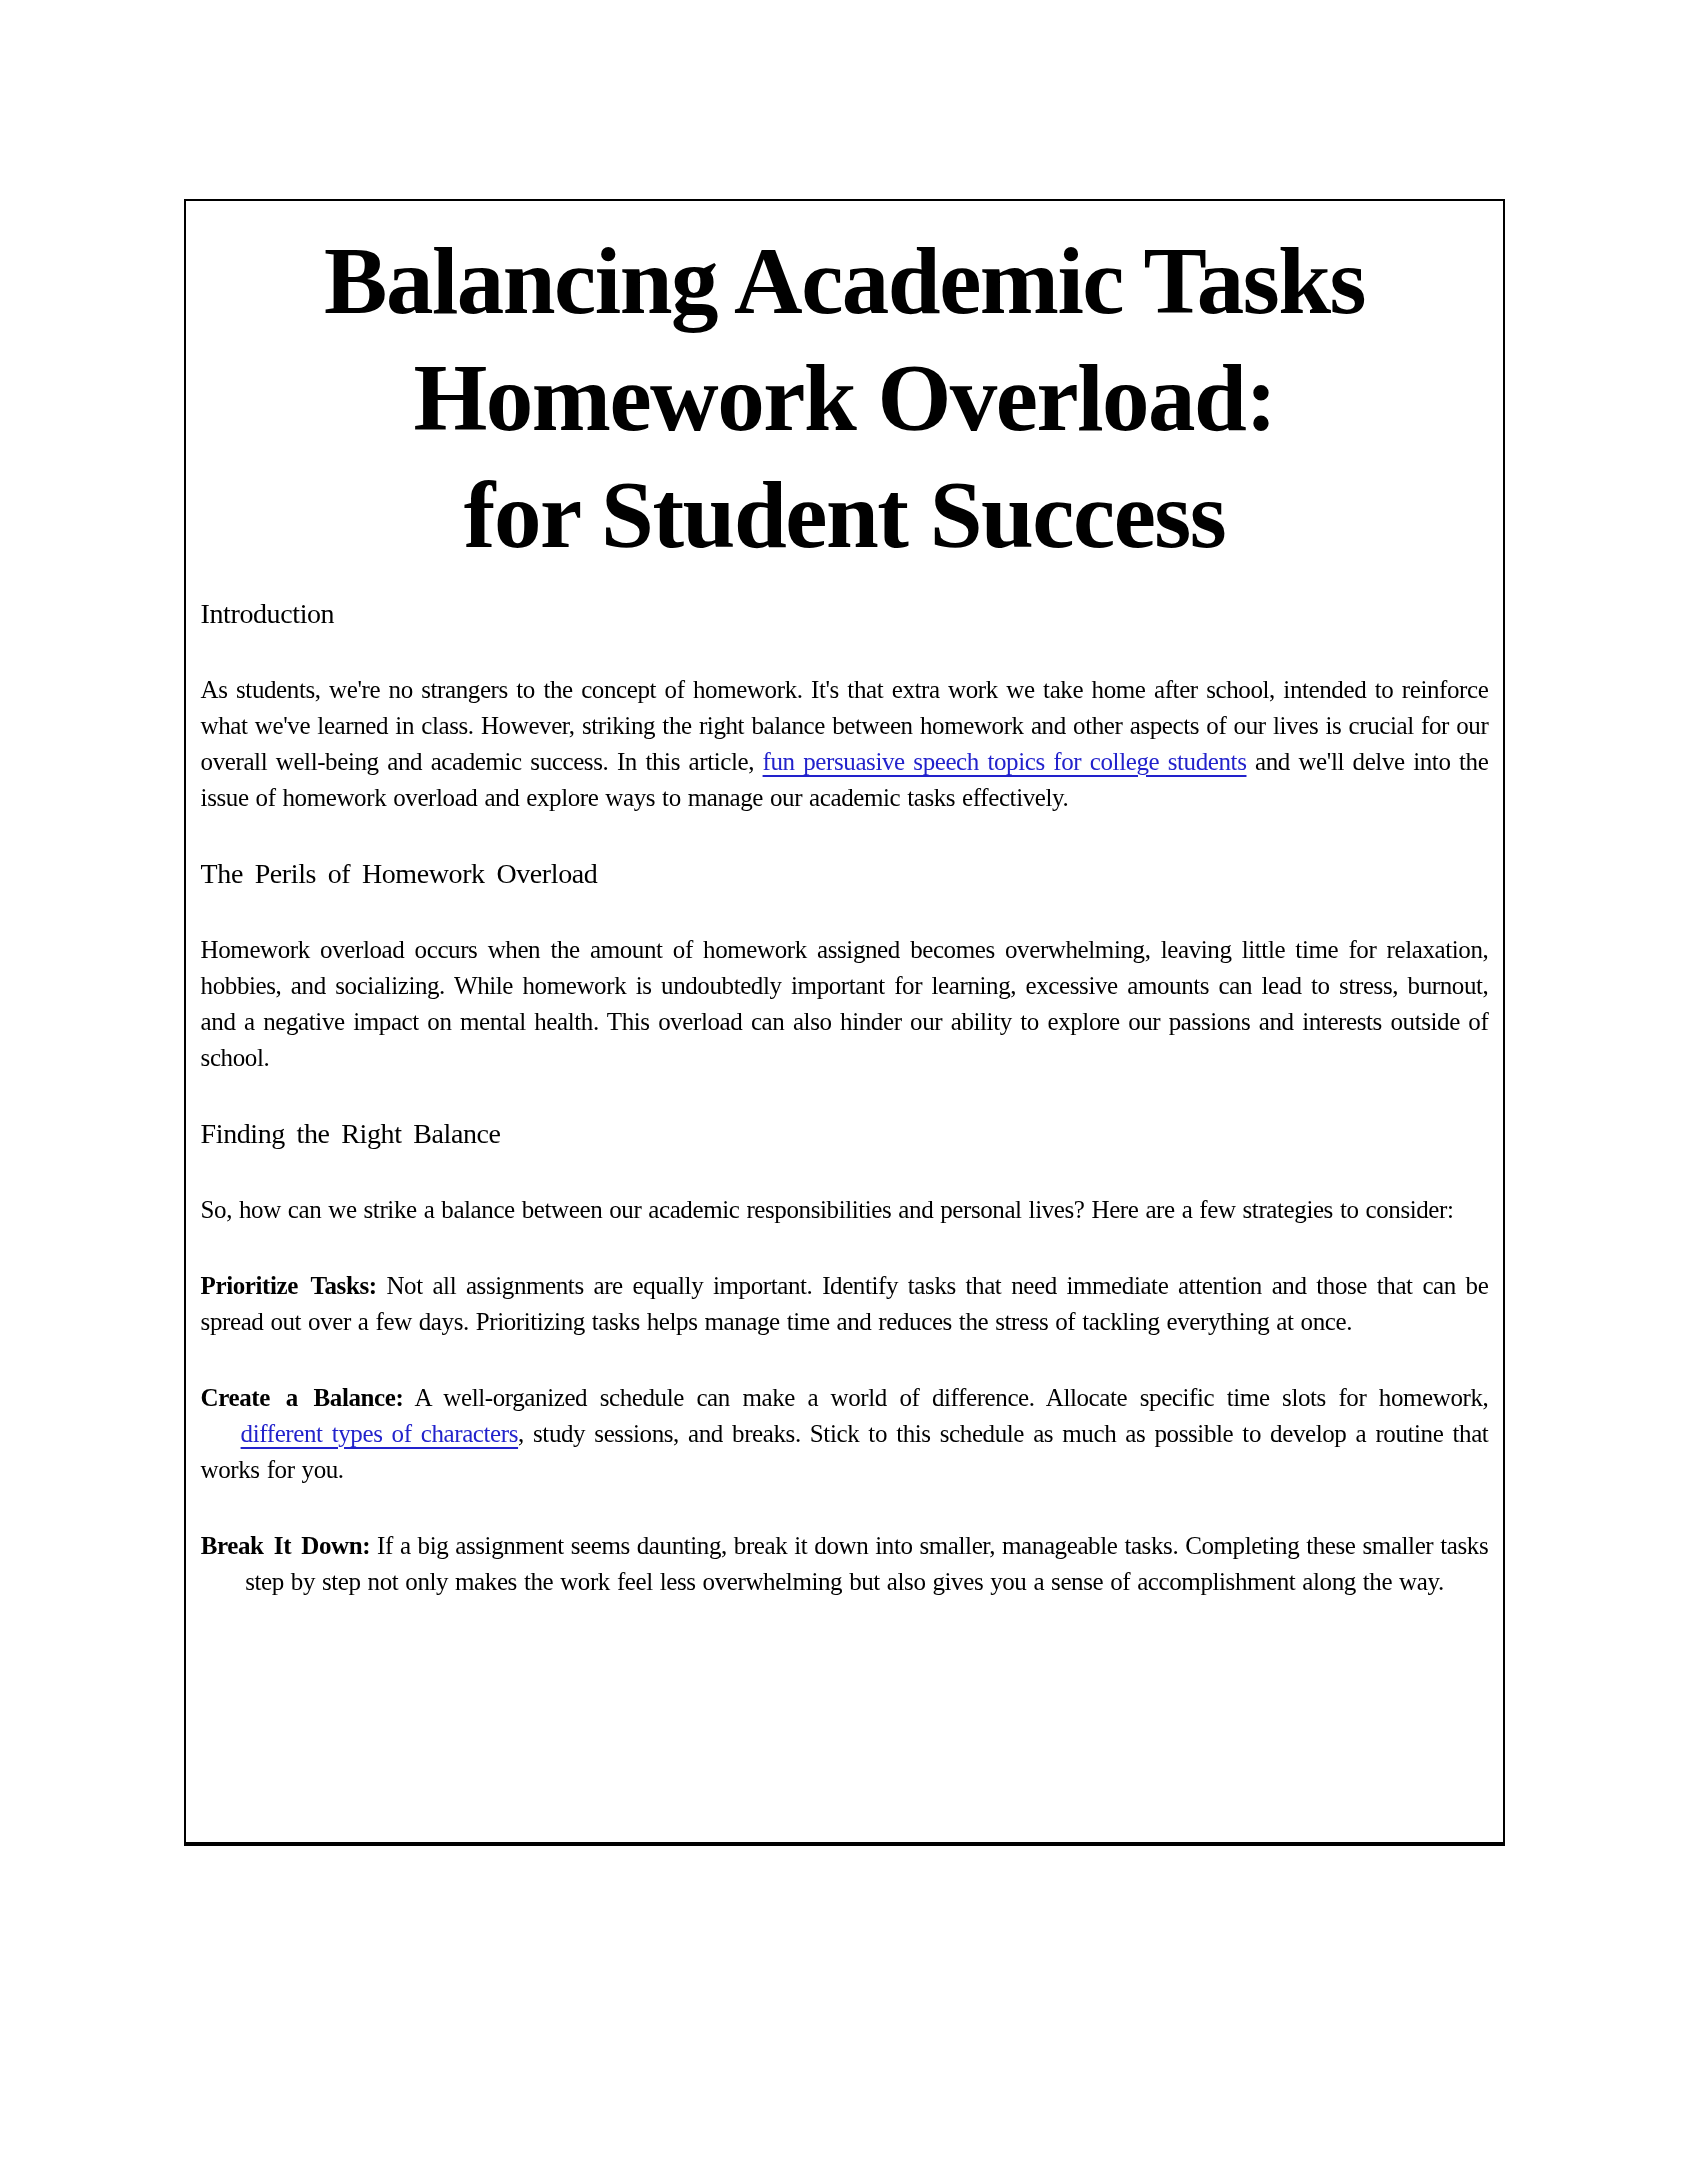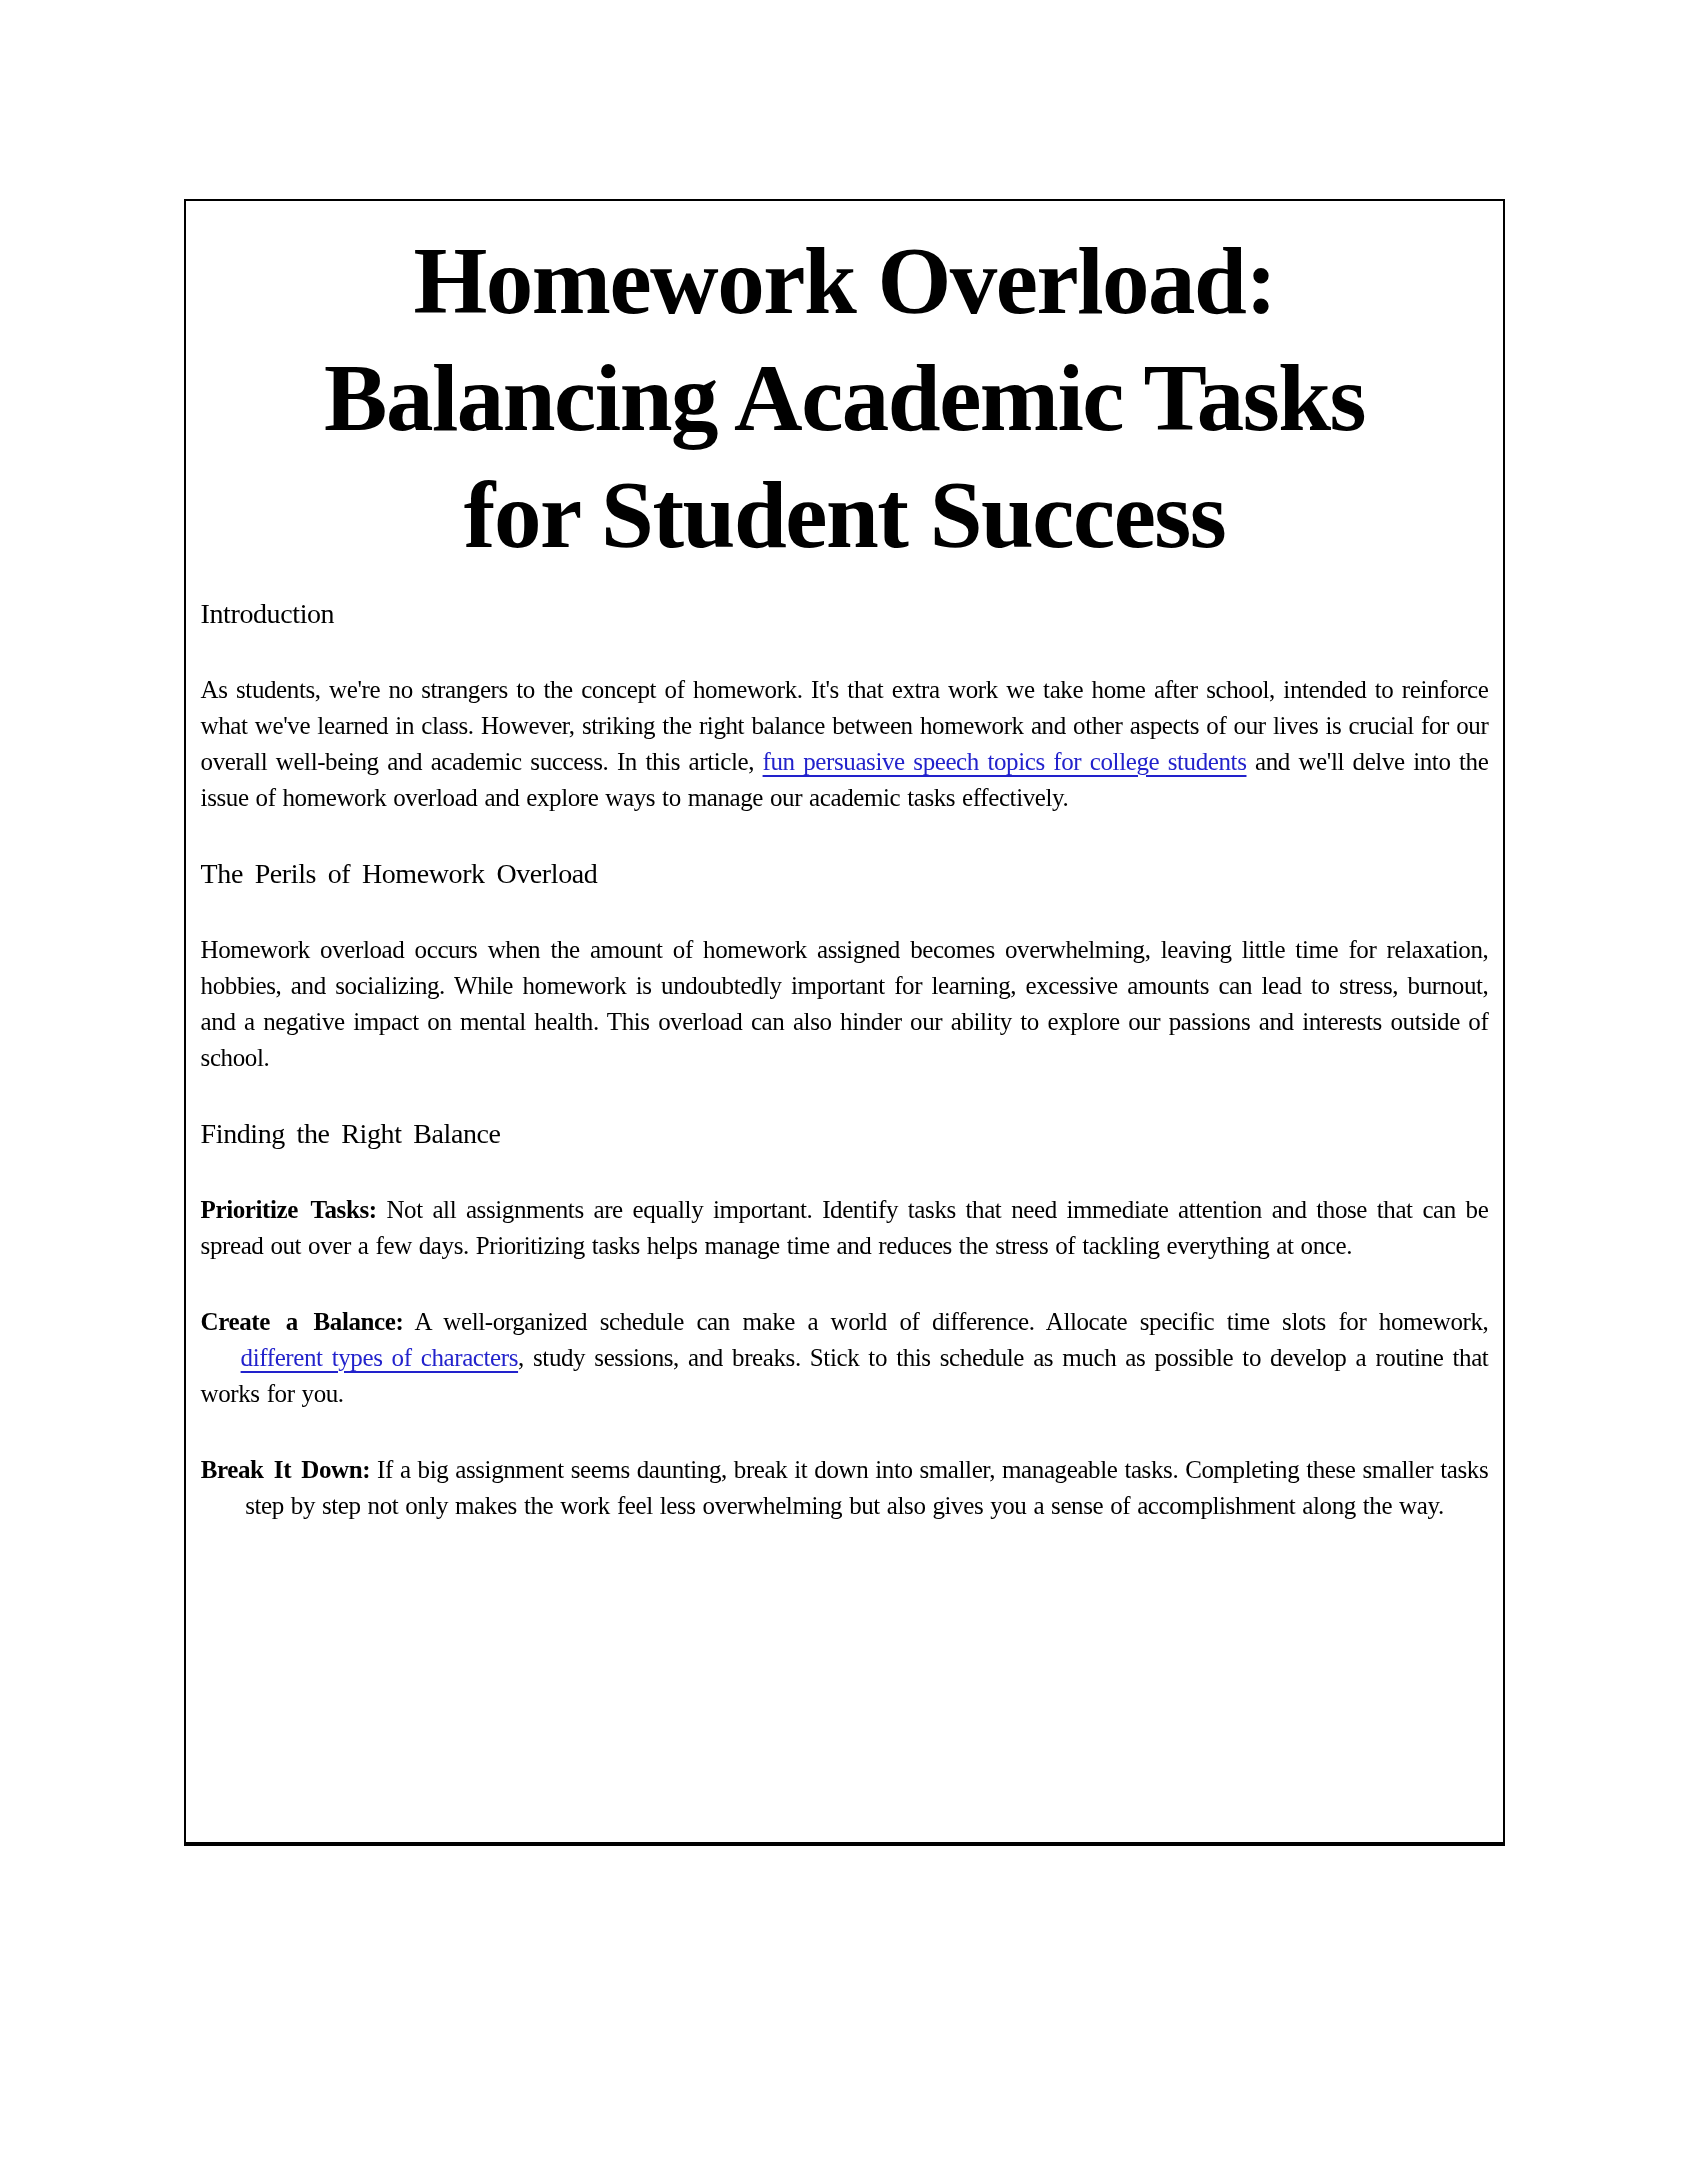--- a/index.html
+++ b/index.html
@@ -54,29 +54,30 @@
     text-underline-offset:5.1px;
   }
   #doc-blocks .para:last-child { text-align:center; }
 </style>
 </head>
 <body>
 
 <div class="page">
   <div class="doc-box">
     <h1 class="title">
+      <span class="tline">Balancing Academic Tasks</span>
       <span class="tline">Homework Overload:</span>
-      <span class="tline">Balancing Academic Tasks</span>
       <span class="tline">for Student Success</span>
     </h1>
     <div id="doc-blocks">
         <h2 class="sec-heading">Introduction</h2>
         <p class="para"><span>As students, we're no strangers to the concept of homework. It's that extra work we take home after school, intended to reinforce what we've learned in class. However, striking the right balance between homework and other aspects of our lives is crucial for our overall well-being and academic success. In this article, </span><a href="#" style="color: rgb(34, 34, 204);">fun persuasive speech topics for college students</a><span> and we'll delve into the issue of homework overload and explore ways to manage our academic tasks effectively.</span></p>
         <h2 class="sec-heading">The Perils of Homework Overload</h2>
         <p class="para"><span>Homework overload occurs when the amount of homework assigned becomes overwhelming, leaving little time for relaxation, hobbies, and socializing. While homework is undoubtedly important for learning, excessive amounts can lead to stress, burnout, and a negative impact on mental health. This overload can also hinder our ability to explore our passions and interests outside of school.</span></p>
         <h2 class="sec-heading">Finding the Right Balance</h2>
+        <p class="para"><span>So, how can we strike a balance between our academic responsibilities and personal lives? Here are a few strategies to consider:</span></p>
         <p class="para"><b>Prioritize Tasks:</b><span> Not all assignments are equally important. Identify tasks that need immediate attention and those that can be spread out over a few days. Prioritizing tasks helps manage time and reduces the stress of tackling everything at once.</span></p>
         <p class="para"><b>Create a Balance:</b><span> A well-organized schedule can make a world of difference. Allocate specific time slots for homework, </span><a href="#" style="color: rgb(34, 34, 204); margin-left: 40px;">different types of characters</a><span>, study sessions, and breaks. Stick to this schedule as much as possible to develop a routine that works for you.</span></p>
         <p class="para"><b>Break It Down:</b><span> If a big assignment seems daunting, break it down into smaller, manageable tasks. Completing these smaller tasks step by step not only makes the work feel less overwhelming but also gives you a sense of accomplishment along the way.</span></p>
       </div>
   </div>
 </div>
 
 
 </body></html>

